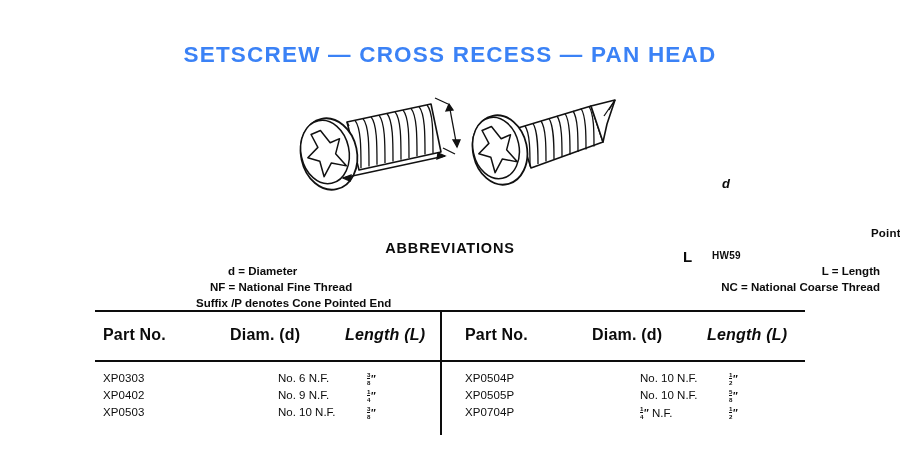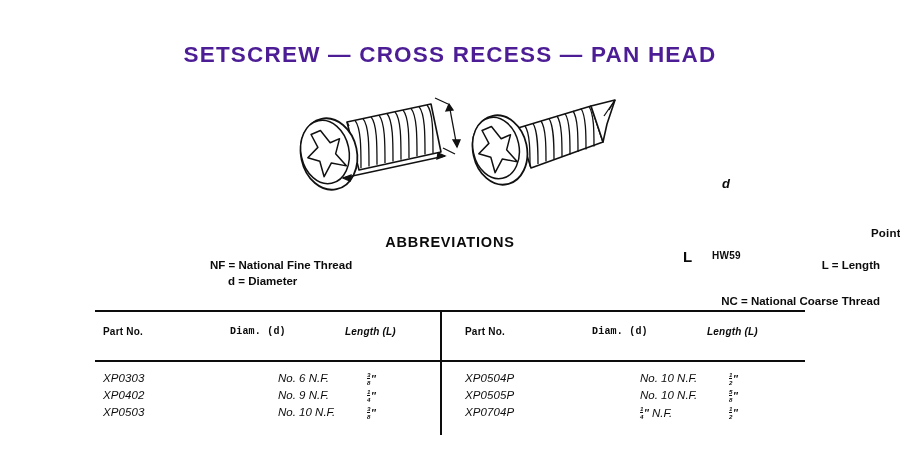--- a/index.html
+++ b/index.html
@@ -20,21 +20,21 @@
   
   #page-title {
     position: absolute;
     top: 42px;
     left: 0;
     width: 900px;
     text-align: center;
     font-size: 22.5px;
     font-weight: bold;
     letter-spacing: 1.2px;
-    color: #4c1d95;
+    color: #3b82f6;
     white-space: pre;
   }
 
   
   #illustrations {
     position: absolute;
     top: 82px;
     left: 285px;
     width: 400px;
     height: 120px;
@@ -79,41 +79,41 @@
     position: absolute;
     top: 228px;
     left: 0;
     width: 900px;
   }
   #abbreviations-heading {
     text-align: center;
     font-size: 14.5px;
     font-weight: bold;
     letter-spacing: 0.8px;
-    margin: 6px 0 7px 0;
+    margin: 12px 0 7px 0;
   }
   .abbrev-grid {
     position: relative;
     height: 48px;
   }
   .abbrev-col {
     position: absolute;
     top: 0;
     font-size: 11.5px;
     font-weight: bold;
     line-height: 16px;
   }
   #abbrev-col-left  { left: 196px; width: 260px; text-align: left; }
   #abbrev-col-right { left: 580px; width: 300px; text-align: right; }
   .abbrev-item { white-space: nowrap; }
   #abbrev-left-1 { padding-left: 32px; }
   #abbrev-left-2 { padding-left: 14px; }
   #abbrev-left-3 { padding-left: 0px; }
   #abbrev-right-1 { padding-left: 28px; }
-  #abbrev-right-2 { padding-left: 0px; margin-top: 20px; }
+  #abbrev-right-2 { padding-left: 0px; }
 
   
   #spec-table {
     position: absolute;
     top: 310px;
     left: 95px;
     width: 710px;
     height: 125px;
   }
   .rule {
@@ -140,38 +140,37 @@
   .col-headers {
     position: absolute;
     top: 16px;
     left: 0;
     width: 345px;
     height: 22px;
   }
   .col-header {
     position: absolute;
     top: 0;
-    font-size: 10px;
+    font-size: 16px;
     font-weight: bold;
     white-space: nowrap;
     letter-spacing: 0.2px;
   }
   .ch-part   { left: 8px; }
-  .ch-diam   { left: 135px; font-family: Liberation Mono, monospace; }
+  .ch-diam   { left: 135px; }
   .ch-length { left: 250px; font-style: italic; }
 
   .rows { position: absolute; top: 62px; left: 0; width: 345px; }
   .trow { position: relative; height: 17px; }
   .cell {
     position: absolute;
     top: 0;
     font-size: 11.5px;
     white-space: nowrap;
     color: #0d0d0d;
-    font-style: italic;
   }
   .c-part   { left: 8px; letter-spacing: 0.1px; }
   .c-diam   { left: 135px; margin-left: 48px; }
   .c-length { left: 272px; }
 
   
   .frac {
     display: inline-block;
     vertical-align: -0.28em;
     text-align: center;
@@ -272,22 +271,23 @@
   <div class="fig-label" id="label-d">d</div>
   <div class="fig-label" id="label-L">L</div>
   <div class="fig-label" id="label-hw59">HW59</div>
   <div class="fig-label" id="label-pointed-end">Pointed End</div>
 </div>
 
 <div id="abbreviations-section">
   <div id="abbreviations-heading">ABBREVIATIONS</div>
   <div class="abbrev-grid">
     <div class="abbrev-col" id="abbrev-col-left">
+      <div class="abbrev-item" id="abbrev-left-1">d = Diameter</div>
       <div class="abbrev-item" id="abbrev-left-2">NF = National Fine Thread</div>
-      <div class="abbrev-item" id="abbrev-left-1">d = Diameter</div>
+      <div class="abbrev-item" id="abbrev-left-3">Suffix /P denotes Cone Pointed End</div>
     </div>
     <div class="abbrev-col" id="abbrev-col-right">
       <div class="abbrev-item" id="abbrev-right-1">L = Length</div>
       <div class="abbrev-item" id="abbrev-right-2">NC = National Coarse Thread</div>
     </div>
   </div>
 </div>
 
 <div id="spec-table">
   <div class="rule" id="rule-top"></div>

